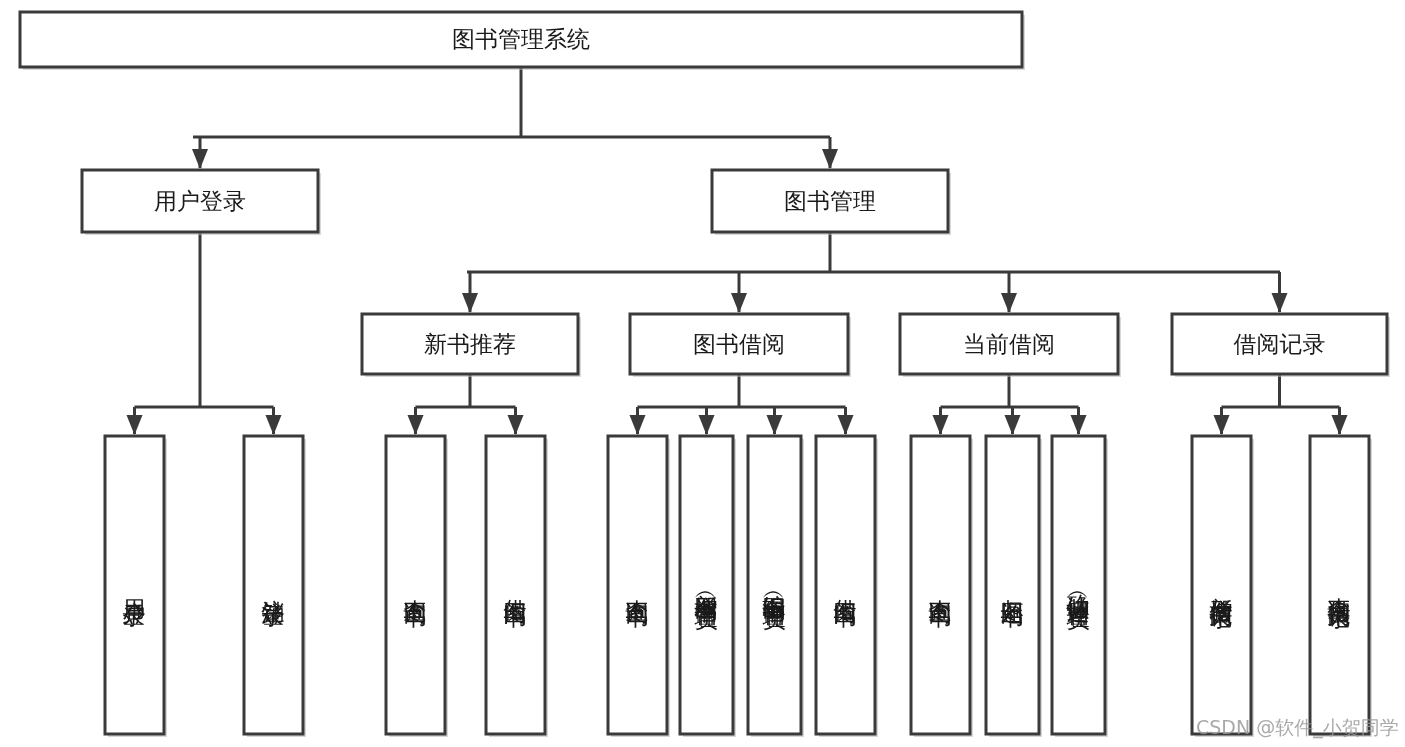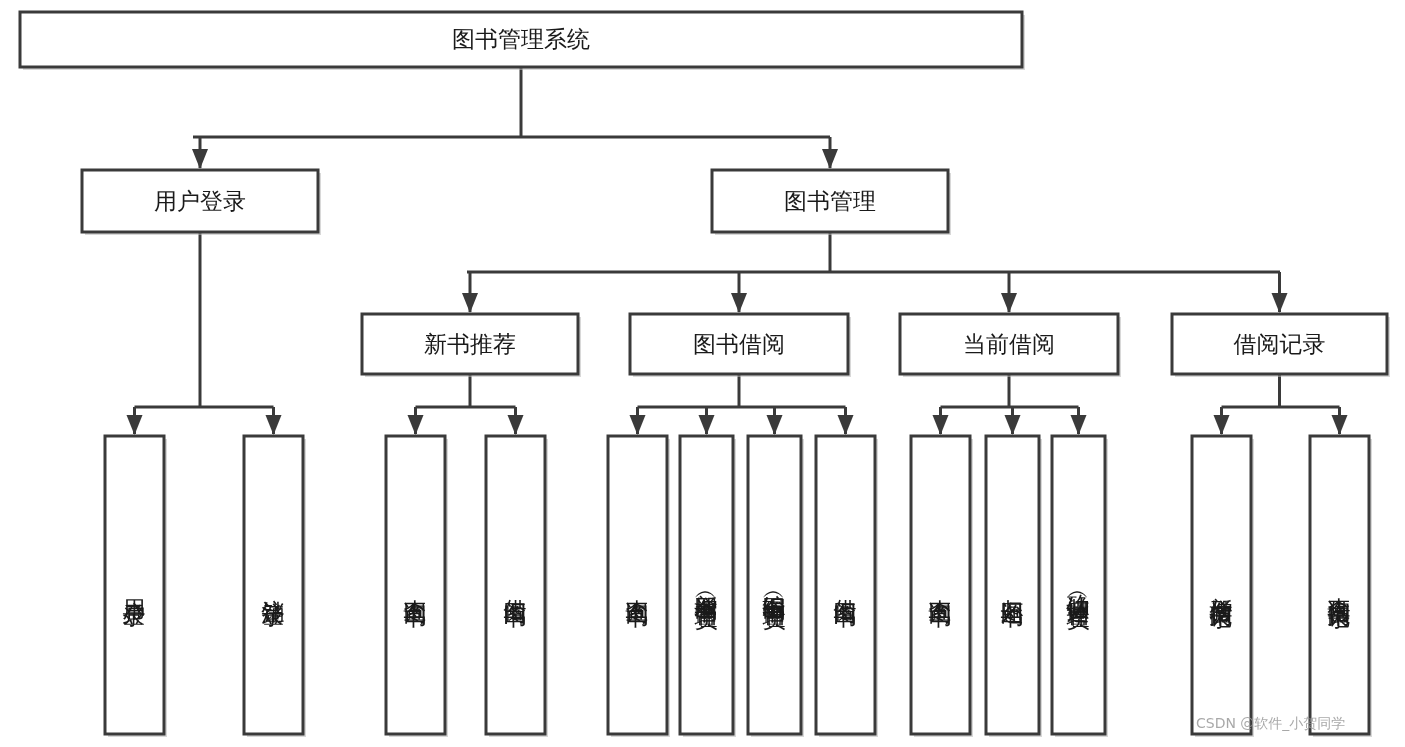--- a/index.html
+++ b/index.html
@@ -64,21 +64,21 @@
     color: #1a1a1a;
     white-space: nowrap;
     display: flex;
     align-items: center;
     justify-content: center;
     pointer-events: none;
   }
   #watermark {
     position: absolute;
     font-family: "DejaVu Sans", "Liberation Sans", sans-serif;
-    font-size: 14px;
+    font-size: 19px;
     color: #9a9a9a;
     white-space: nowrap;
     opacity: 0.85;
   }
 </style>
 </head>
 <body>
 
 <div id="diagram-root">
 

